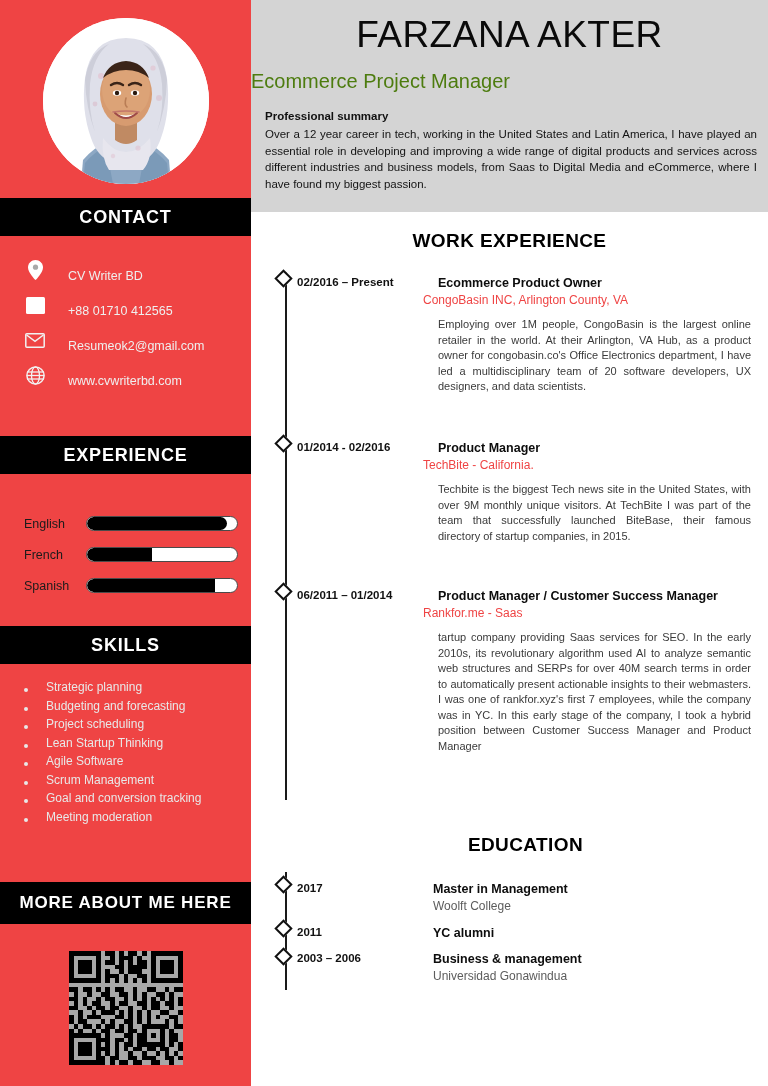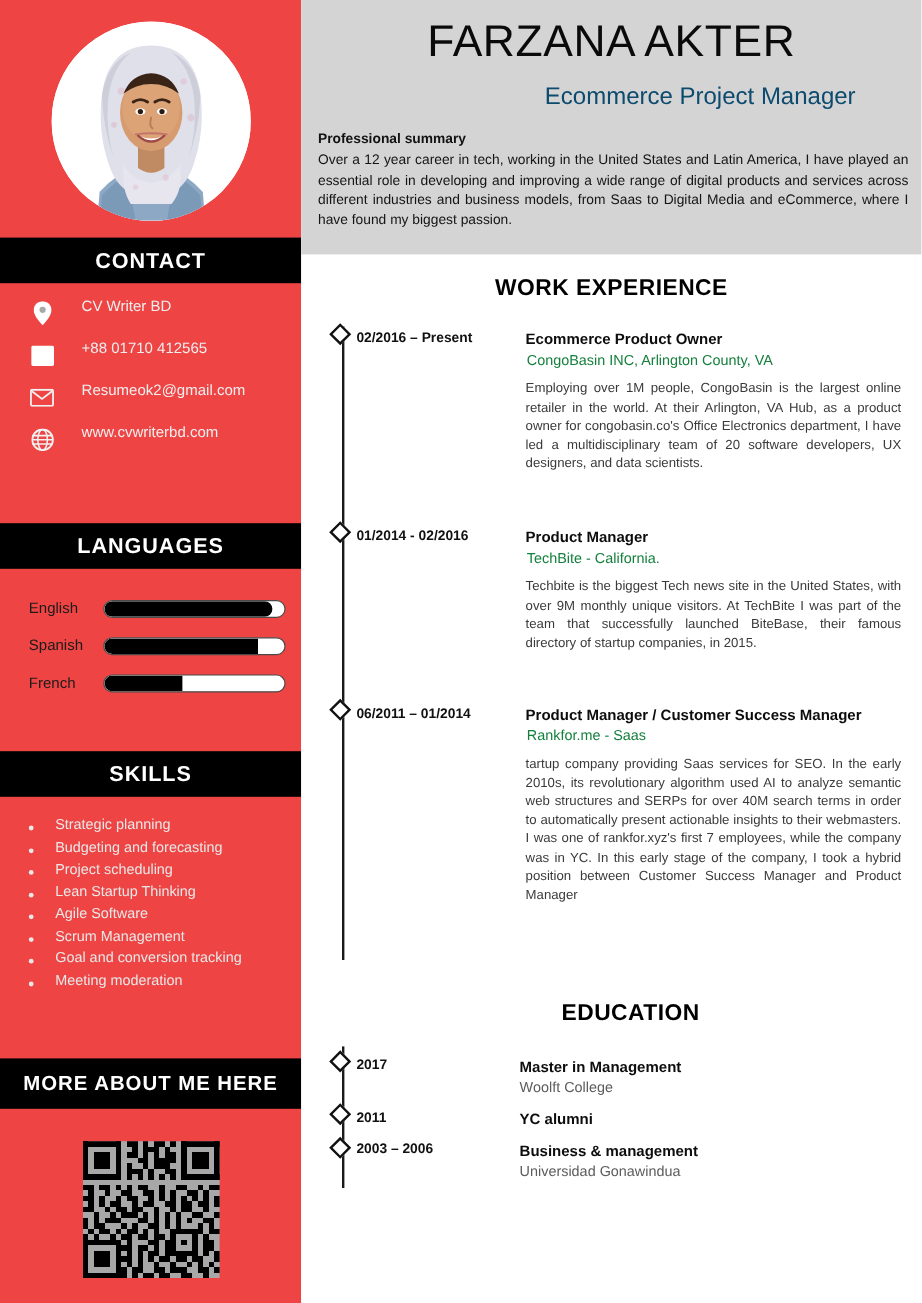--- a/index.html
+++ b/index.html
@@ -38,37 +38,37 @@
     letter-spacing:.8px;
   }
   .bar-contact  { top:198px; height:38px; line-height:38px; font-size:18px; }
   .bar-lang     { top:436px; height:38px; line-height:38px; font-size:18px; }
   .bar-skills   { top:626px; height:38px; line-height:38px; font-size:18px; }
   .bar-more     { top:882px; height:42px; line-height:42px; font-size:17px; }
 
   
   .contact-list { position:absolute; left:0; top:248px; width:251px; }
   .contact-row {
-    display:flex; align-items:flex-start;
+    display:flex; align-items:flex-end;
     height:35px; padding-left:22px;
   }
   .contact-ico {
     width:26px; height:26px;
     display:flex; align-items:center; justify-content:center;
     flex:0 0 26px;
   }
   .contact-txt {
     margin-left:20px;
     font-size:12.5px;
     color:#efefef;
   }
 
   
   .lang-list { position:absolute; left:0; top:500px; width:251px; }
-  .lang-row { display:flex; align-items:flex-start; height:31px; padding-left:24px; }
+  .lang-row { display:flex; align-items:flex-end; height:31px; padding-left:24px; }
   .lang-name { width:62px; font-size:12.5px; color:#1b1b1b; }
   .lang-track {
     position:relative;
     width:152px; height:15px;
     background:#ffffff;
     border-radius:8px;
     border:1px solid #4a4a4a;
     overflow:hidden;
   }
   .lang-fill {
@@ -103,22 +103,22 @@
     background:#d4d4d4;
   }
   .name {
     position:absolute; left:0; top:14px; width:517px;
     text-align:center;
     font-size:37px; font-weight:normal;
     color:#0a0a0a; letter-spacing:.5px;
   }
   .role {
     position:absolute; left:0; top:70px; width:462px;
-    text-align:right;
-    font-size:20px; color:#0c4a6e;
+    text-align:left;
+    font-size:20px; color:#4d7c0f;
   }
   .summary-title {
     position:absolute; left:14px; top:110px;
     font-size:11.5px; font-weight:bold; color:#111;
   }
   .summary-body {
     position:absolute; left:14px; top:126px; width:492px;
     font-size:11.5px; line-height:16.5px;
     color:#141414; text-align:justify;
   }
@@ -151,22 +151,22 @@
   .entry-date {
     position:absolute; left:46px; top:0;
     font-size:11.5px; font-weight:bold; color:#111;
     white-space:nowrap;
   }
   .entry-title {
     position:absolute; left:187px; top:0;
     font-size:12.5px; font-weight:bold; color:#0d0d0d;
   }
   .entry-org {
-    position:absolute; left:188px; top:17px;
-    font-size:12px; color:#15803d;
+    position:absolute; left:172px; top:17px;
+    font-size:12px; color:#ef4444;
   }
   .entry-desc {
     position:absolute; left:187px; top:41px; width:313px;
     font-size:11px; line-height:15.5px;
     color:#3a3a3a; text-align:justify;
   }
   .edu-title {
     position:absolute; left:182px; top:0;
     font-size:12.5px; font-weight:bold; color:#0d0d0d;
   }
@@ -261,39 +261,39 @@
           <ellipse cx="9.5" cy="9.5" rx="4" ry="8.6" fill="none" stroke="#f2f2f2" stroke-width="1.3"></ellipse>
           <line x1="1" y1="6" x2="18" y2="6" stroke="#f2f2f2" stroke-width="1.3"></line>
           <line x1="1" y1="13" x2="18" y2="13" stroke="#f2f2f2" stroke-width="1.3"></line>
           <line x1="0.9" y1="9.5" x2="18.1" y2="9.5" stroke="#f2f2f2" stroke-width="1.3"></line>
         </svg>
       </span>
       <span class="contact-txt">www.cvwriterbd.com</span>
     </div>
   </div>
 
-  <div class="bar-header bar-lang">LANGUAGES</div>
+  <div class="bar-header bar-lang">EXPERIENCE</div>
 
   <div class="lang-list">
     <div class="lang-row">
       <span class="lang-name">English</span>
       <span class="lang-track">
         <span class="lang-fill full" style="width: 93%;"></span>
       </span>
     </div>
     <div class="lang-row">
+      <span class="lang-name">French</span>
+      <span class="lang-track">
+        <span class="lang-fill" style="width: 43%;"></span>
+      </span>
+    </div>
+    <div class="lang-row">
       <span class="lang-name">Spanish</span>
       <span class="lang-track">
         <span class="lang-fill" style="width: 85%;"></span>
-      </span>
-    </div>
-    <div class="lang-row">
-      <span class="lang-name">French</span>
-      <span class="lang-track">
-        <span class="lang-fill" style="width: 43%;"></span>
       </span>
     </div>
   </div>
 
   <div class="bar-header bar-skills">SKILLS</div>
 
   <div class="skills-list">
     <div class="skill-row">
       <span class="skill-dot"></span>
       <span class="skill-txt">Strategic planning</span>

